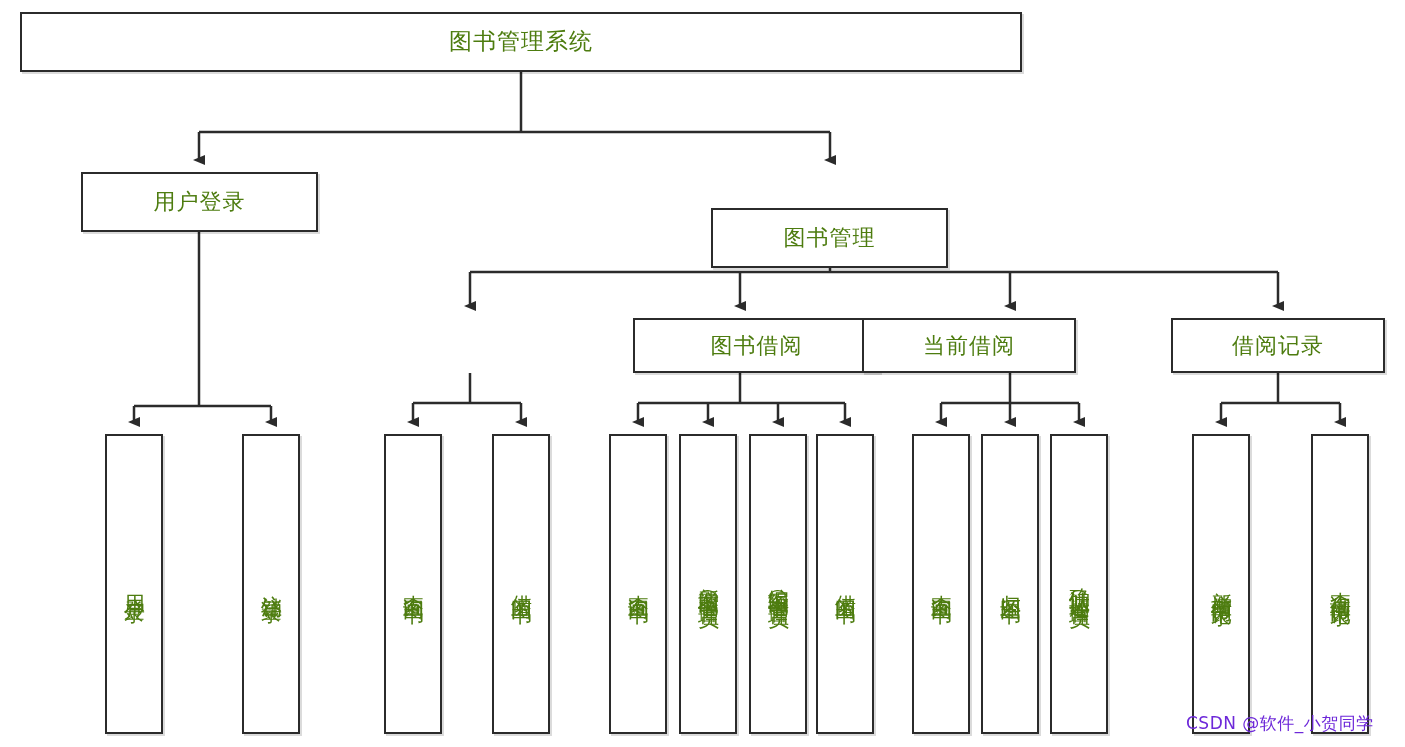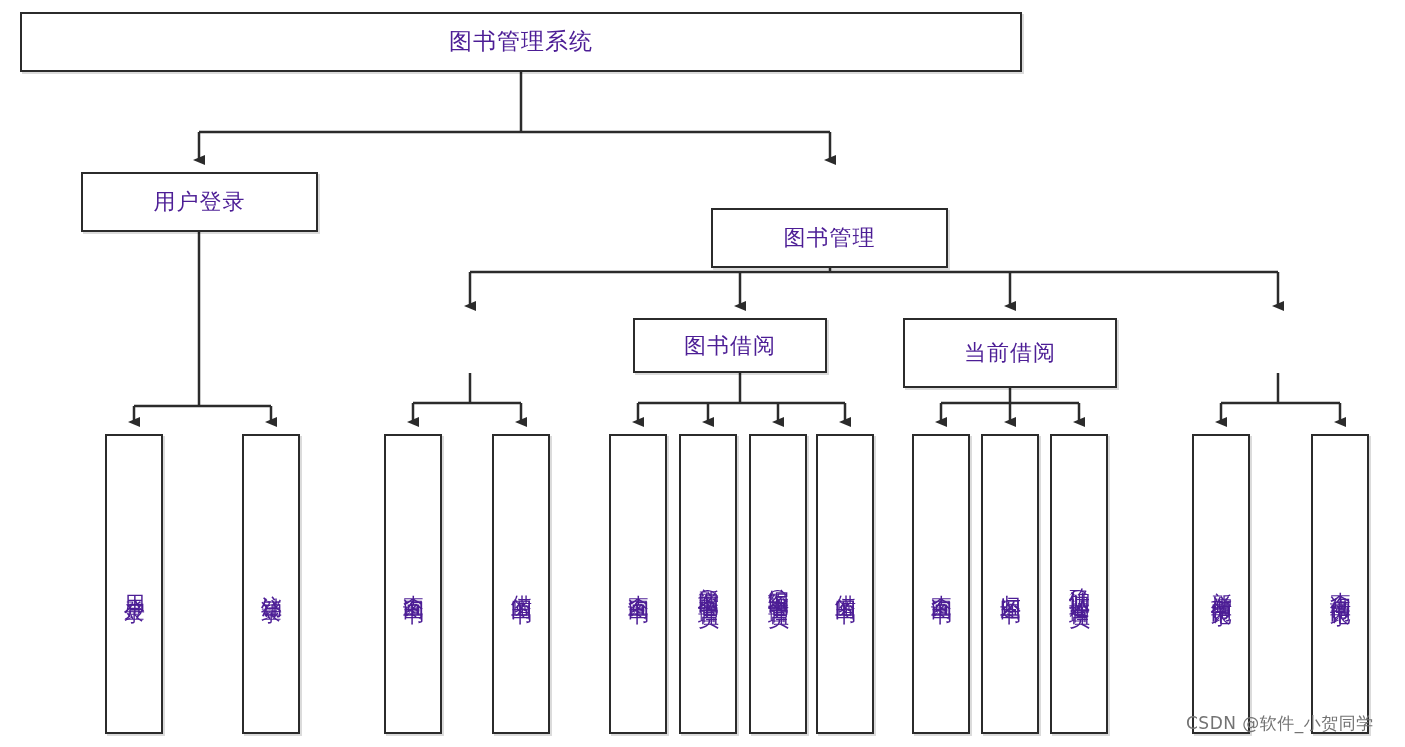--- a/index.html
+++ b/index.html
@@ -27,42 +27,42 @@
     position: absolute;
     box-sizing: border-box;
     background: #ffffff;
     border: 2.5px solid #2b2b2b;
     display: flex;
     align-items: center;
     justify-content: center;
     box-shadow: 2px 2px 0 rgba(0,0,0,0.14);
   }
   .node .label {
-    color: #4c1d95;
+    color: #4d7c0f;
     font-size: 22px;
     line-height: 1.18;
     letter-spacing: 1px;
     white-space: nowrap;
     text-align: left;
   }
   .node.vertical .label {
     writing-mode: vertical-rl;
     text-orientation: upright;
     font-size: 21px;
     letter-spacing: 3px;
     white-space: normal;
     max-height: 100%;
   }
   .node.root .label { font-size: 23px; }
   .watermark {
     position: absolute;
     left: 1186px;
     top: 712px;
     font-size: 17px;
-    color: #737373;
+    color: #6d28d9;
     letter-spacing: 0.5px;
     white-space: nowrap;
     font-family: "DejaVu Sans", "Liberation Sans", sans-serif;
   }
 </style>
 </head>
 <body>
 
 <div id="canvas">
 
@@ -120,25 +120,28 @@
     <span class="label">图书管理系统</span>
   </div>
 
   <div class="node" style="left:81px; top:172px; width:237px; height:60px;">
     <span class="label">用户登录</span>
   </div>
   <div class="node" style="left:711px; top:172px; width:237px; height:60px;margin-top:36px;">
     <span class="label">图书管理</span>
   </div>
 
-  <div class="node" style="left:633px; top:318px; width:194px; height:55px;">
+  <div class="node" style="left:633px; top:318px; width:247px; height:55px;">
     <span class="label">图书借阅</span>
   </div>
-  <div class="node" style="left:903px; top:318px; width:214px; height:70px;">
+  <div class="node" style="left:862px; top:318px; width:214px; height:55px;">
     <span class="label">当前借阅</span>
+  </div>
+  <div class="node" style="left:1171px; top:318px; width:214px; height:55px;">
+    <span class="label">借阅记录</span>
   </div>
 
   <div class="node vertical" style="left:105px; top:434px; width:58px; height:300px;">
     <span class="label">用户登录</span>
   </div>
   <div class="node vertical" style="left:242px; top:434px; width:58px; height:300px;">
     <span class="label">注销登录</span>
   </div>
 
   <div class="node vertical" style="left:384px; top:434px; width:58px; height:300px;">

